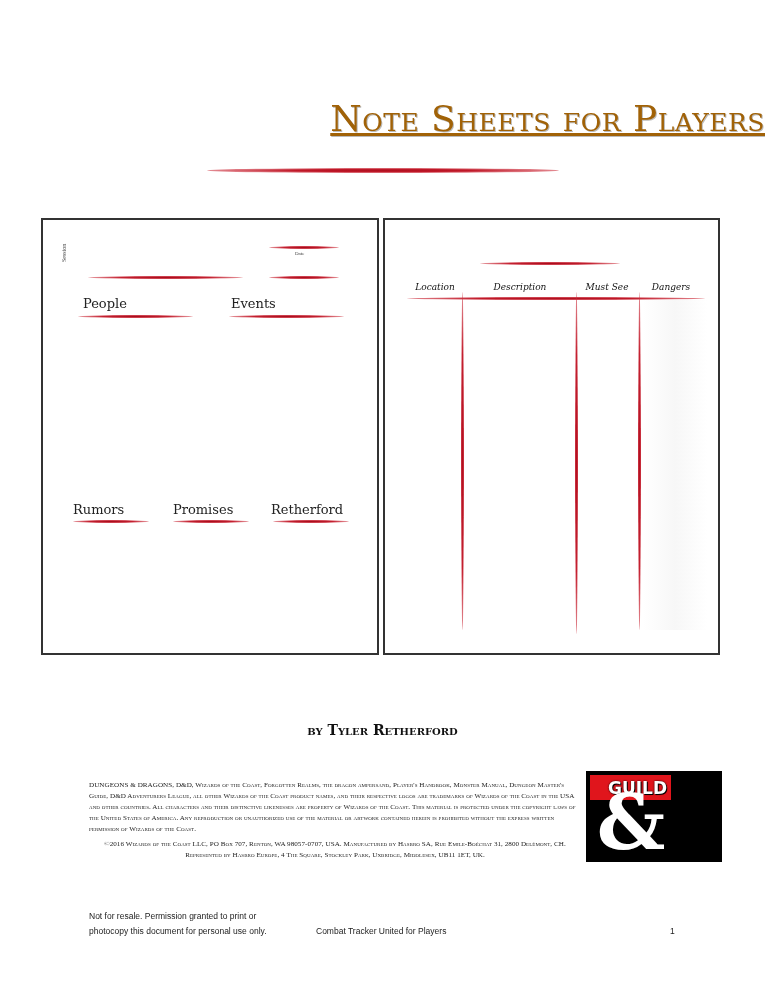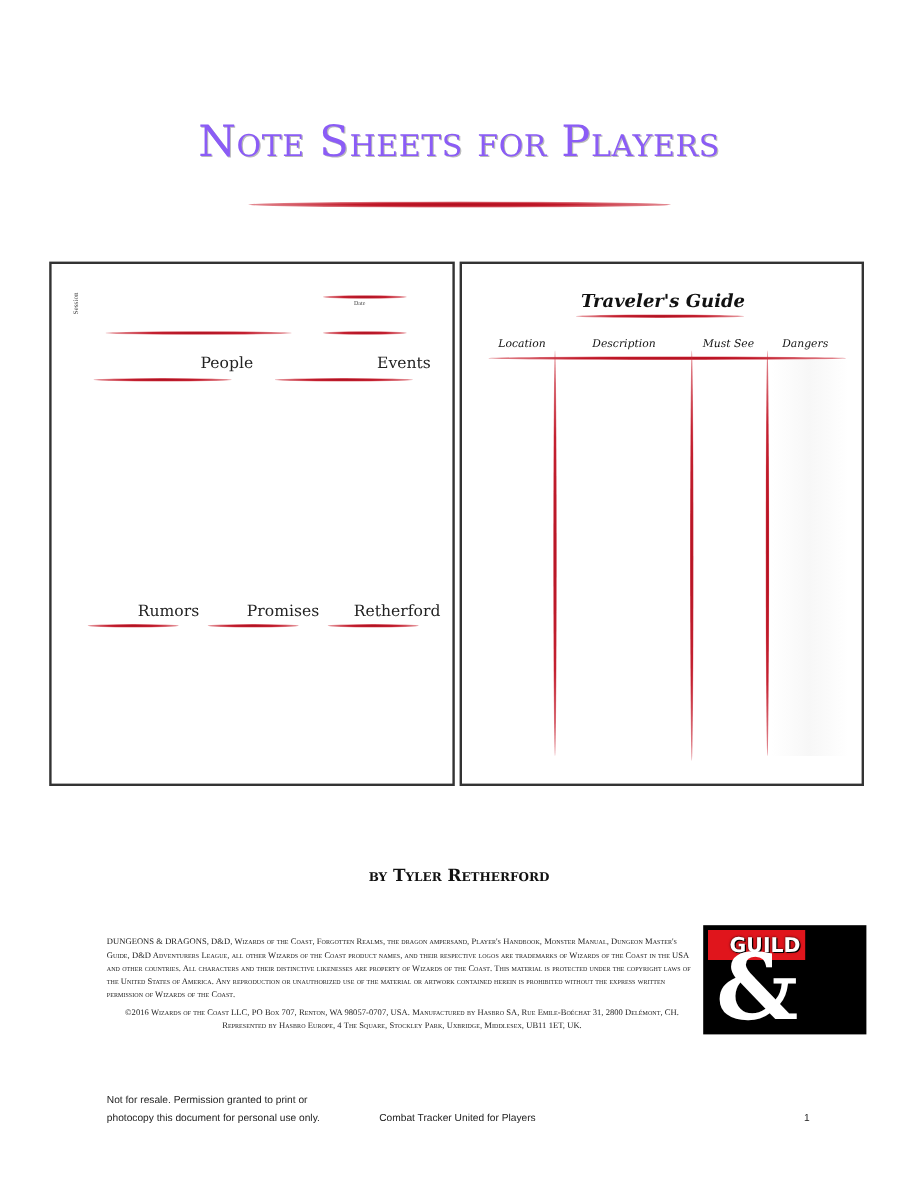--- a/index.html
+++ b/index.html
@@ -1,36 +1,36 @@
 <!DOCTYPE html>
 <html><head>
 <meta charset="utf-8">
 <style>
   html, body { margin:0; padding:0; background:#ffffff; }
   body { width:765px; height:990px; position:relative; overflow:hidden; font-family:"Liberation Serif", serif; color:#111; }
   .abs { position:absolute; }
   .title {
-    left:0; width:765px; top:98px; text-align:center;
+    left:0; width:765px; top:98px; text-align:right;
     font-family:"DejaVu Serif", serif; font-size:36px; font-variant:small-caps; letter-spacing:0.5px;
-    color:#8b5cf6; text-shadow:1px 1px 0 #bbb; font-weight:normal;
+    color:#a16207; text-shadow:1px 1px 0 #bbb; font-weight:normal;text-decoration:underline;
   }
   .swash {
     height:6px; border-radius:50%;
     background: radial-gradient(ellipse at center, #b01020 0%, #c01828 35%, rgba(200,30,45,0.6) 65%, rgba(255,255,255,0) 100%);
   }
   .swash-thin {
     height:3px; border-radius:50%;
     background: radial-gradient(ellipse at center, #a80c1c 0%, #c42030 40%, rgba(210,60,70,0.4) 75%, rgba(255,255,255,0) 100%);
   }
   .vline {
     width:3px; border-radius:50%;
     background: radial-gradient(ellipse at center, #b01020 0%, #c42030 45%, rgba(220,80,90,0.3) 85%, rgba(255,255,255,0) 100%);
   }
   .panel { border:2px solid #333; background:#fff; box-sizing:border-box; }
-  .lbl { font-family:"DejaVu Serif", serif; font-size:13px; color:#222; text-align:right;margin-left:18px; }
+  .lbl { font-family:"DejaVu Serif", serif; font-size:13px; color:#222; text-align:left; }
   .tiny { font-family:"Liberation Serif", serif; font-size:5px; color:#444; }
   .script { font-family:"DejaVu Serif", serif; font-style:italic; color:#111; text-align:center; }
   .author {
     left:0; width:765px; top:722px; text-align:center;
     font-family:"DejaVu Serif", serif; font-size:14px; font-variant:small-caps; font-weight:bold; color:#111;
   }
   .legal { font-family:"Liberation Serif", serif; font-size:7.1px; line-height:11px; color:#222; font-variant:small-caps; letter-spacing:0.05px; }
   .footer { font-family:"Liberation Sans", sans-serif; font-size:8.5px; color:#222; line-height:15px; }
   .logo { background:#000; }
 </style>
@@ -55,21 +55,20 @@
 
   <div class="abs lbl" style="left:30px; top:282px; width:75px;">Rumors</div>
   <div class="abs swash-thin" style="left:30px; top:300px; width:76px;"></div>
   <div class="abs lbl" style="left:130px; top:282px; width:75px;">Promises</div>
   <div class="abs swash-thin" style="left:130px; top:300px; width:76px;"></div>
   <div class="abs lbl" style="left:228px; top:282px; width:78px;">Retherford</div>
   <div class="abs swash-thin" style="left:230px; top:300px; width:76px;"></div>
 </div>
 
 <div class="abs panel" style="left:383px; top:218px; width:337px; height:437px;">
-  <div class="abs script" style="left:80px; top:22px; width:175px; font-size:15px; font-weight:bold;">Traveler's Guide</div>
   <div class="abs swash-thin" style="left:95px; top:42px; width:140px;"></div>
 
   <div class="abs script" style="left:22px; top:62px; width:56px; font-size:9px;">Location</div>
   <div class="abs script" style="left:95px; top:62px; width:80px; font-size:9px;">Description</div>
   <div class="abs script" style="left:194px; top:62px; width:56px; font-size:9px;">Must See</div>
   <div class="abs script" style="left:258px; top:62px; width:56px; font-size:9px;">Dangers</div>
   <div class="abs swash" style="left:22px; top:77px; width:298px; height:3px;"></div>
 
   <div class="abs vline" style="left:76px; top:72px; height:338px;"></div>
   <div class="abs vline" style="left:190px; top:72px; height:342px;"></div>

